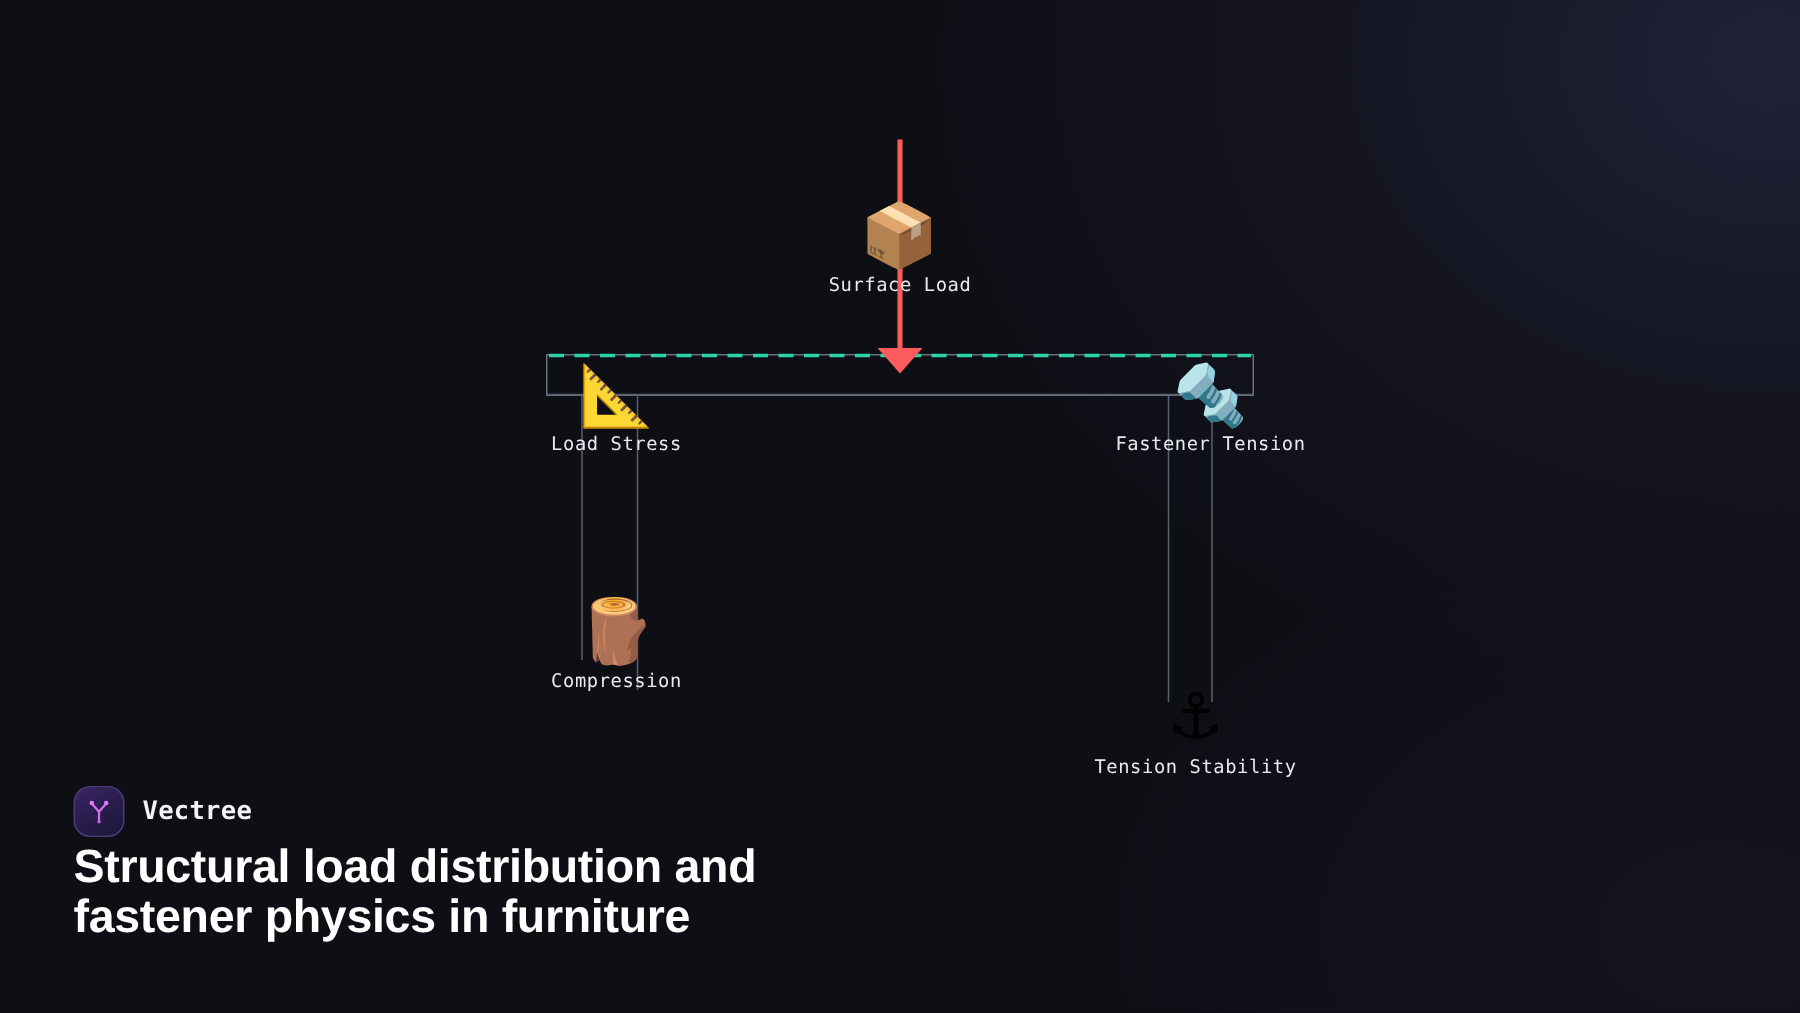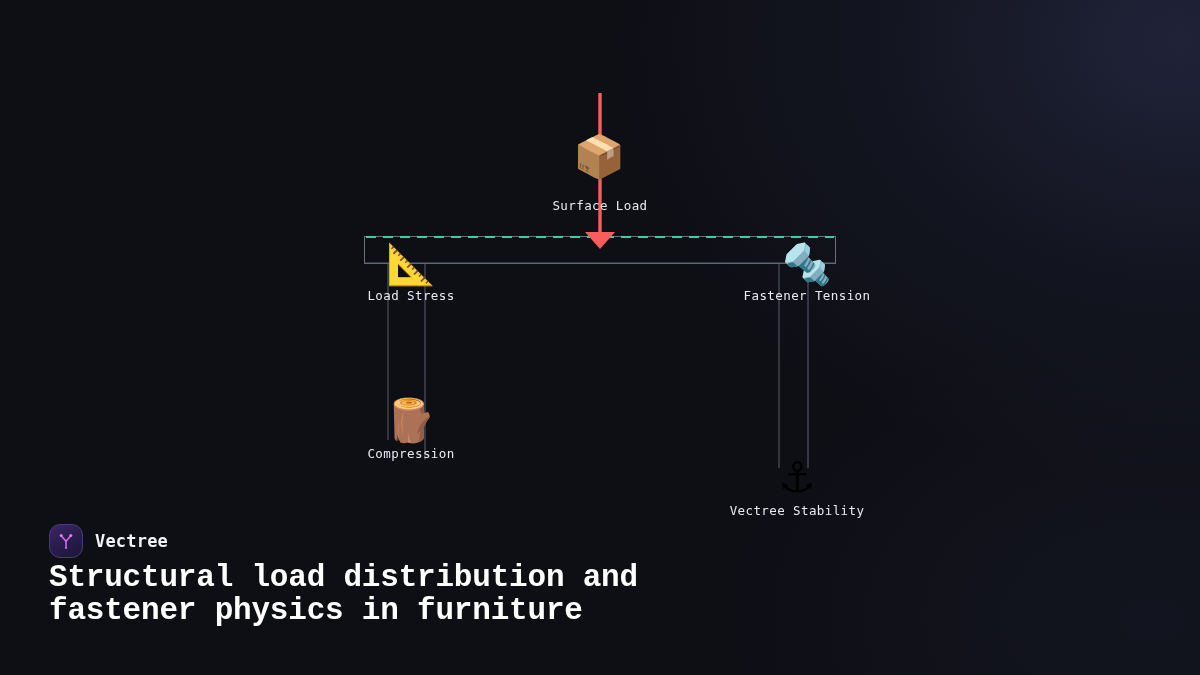--- a/index.html
+++ b/index.html
@@ -55,21 +55,21 @@
     font-family: "DejaVu Sans Mono", "Liberation Mono", monospace;
     font-size: 12.5px;
     letter-spacing: 0.4px;
     color: #e9eaf0;
     white-space: nowrap;
   }
 
   
   #node-surface-load { left: 600px; top: 136px; }
   #node-surface-load .node-icon { font-size: 42px; }
-  #node-surface-load .node-label { margin-top: 20px; }
+  #node-surface-load .node-label { margin-top: 4px; }
 
   #node-joint-stress { left: 411px; top: 244px; }
   #node-joint-stress .node-icon { font-size: 40px; }
 
   #node-fastener-tension { left: 807px; top: 244px; }
   #node-fastener-tension .node-icon { font-size: 40px; }
 
   #node-compression { left: 411px; top: 400px; }
   #node-compression .node-icon { font-size: 42px; }
 
@@ -109,21 +109,21 @@
     font-size: 17px;
     font-weight: bold;
     color: #f2f3f7;
     letter-spacing: 0.2px;
   }
   #headline {
     position: absolute;
     left: 24px;
     top: 42px;
     width: 840px;
-    font-family: Liberation Mono, monospace;
+    font-family: Liberation Sans, sans-serif;
     font-size: 31px;
     font-weight: bold;
     line-height: 1.06;
     color: #ffffff;
     letter-spacing: -0.2px;
     white-space: pre-line;
   }
   #footer-url {
     position: absolute;
     right: 24px;
@@ -174,21 +174,21 @@
       <span class="node-label">Fastener Tension</span>
     </div>
 
     <div class="node" id="node-compression">
       <span class="node-icon">🪵</span>
       <span class="node-label">Compression</span>
     </div>
 
     <div class="node" id="node-lateral-stability">
       <span class="node-icon">⚓</span>
-      <span class="node-label">Vectree Stability</span>
+      <span class="node-label">Tension Stability</span>
     </div>
 
   </div>
 
   <div id="footer">
 
     <div id="brand-row">
       <div id="brand-logo">
         <svg width="22" height="22" viewBox="0 0 22 22" xmlns="http://www.w3.org/2000/svg">
           <g stroke="#d96bf0" stroke-width="1.5" fill="none" stroke-linecap="round">

